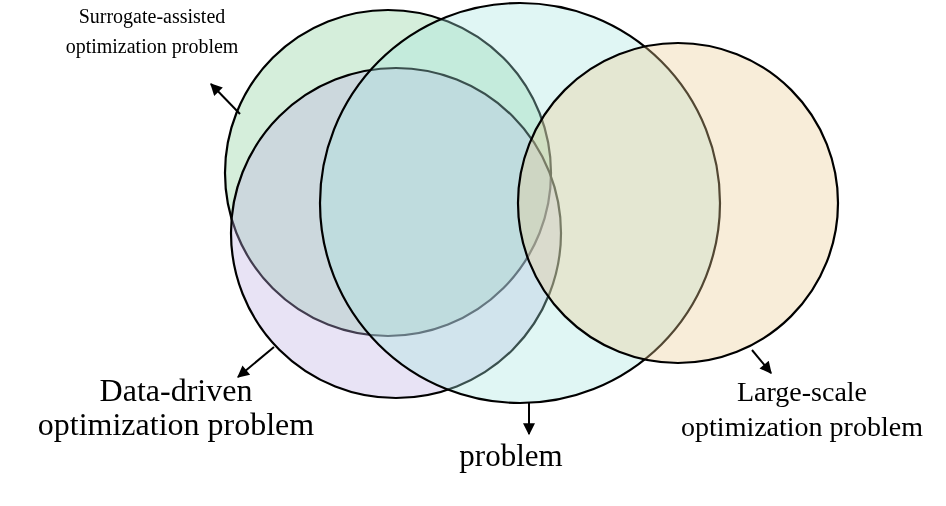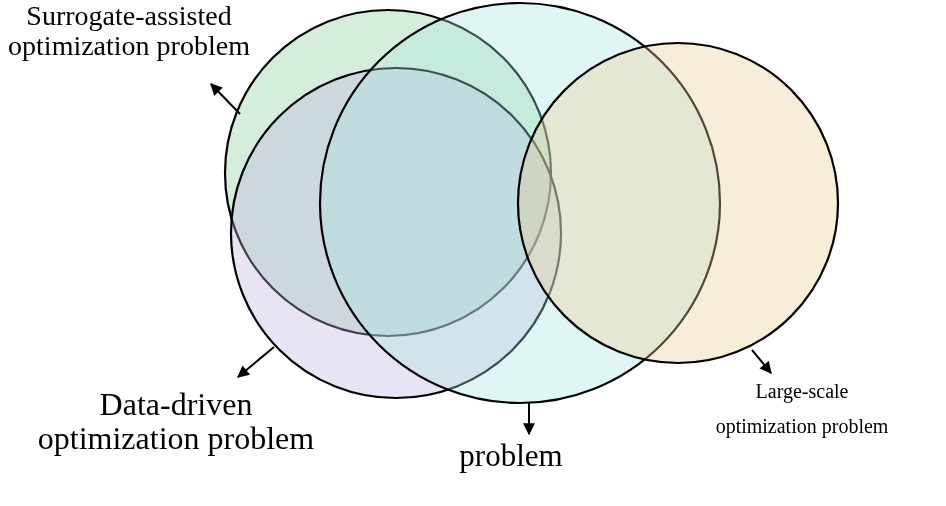--- a/index.html
+++ b/index.html
@@ -16,24 +16,24 @@
   .venn-circle { stroke-width: 2.2; }
   .arrow { stroke-width: 2; }
   .label {
     position: absolute;
     transform: translateX(-50%);
     text-align: center;
     white-space: nowrap;
     color: #000000;
   }
   .label .ln { display: block; }
-  .label-surrogate { left: 129px; top: 1px;   font-size: 28px; line-height: 30px; }
-  .label-datadriven { left: 176px; top: 387px; font-size: 32px; line-height: 34px; }
+  .label-surrogate { left: 152px; top: 1px;   font-size: 20px; line-height: 30px; }
+  .label-datadriven { left: 176px; top: 373px; font-size: 32px; line-height: 34px; }
   .label-expensive { left: 511px; top: 438px; font-size: 31px; line-height: 35px; }
-  .label-largescale { left: 802px; top: 374px; font-size: 20px; line-height: 35px; }
+  .label-largescale { left: 802px; top: 374px; font-size: 28px; line-height: 35px; }
 </style>
 </head>
 <body>
 
 <div class="stage">
 
   <svg width="946" height="506" viewBox="0 0 946 506">
     <defs>
       <marker id="arrowhead" markerUnits="userSpaceOnUse" markerWidth="16" markerHeight="12" viewBox="0 0 10 10" refX="9" refY="5" orient="auto">
         <path d="M0,0 L10,5 L0,10 Z" fill="#000000"></path>

